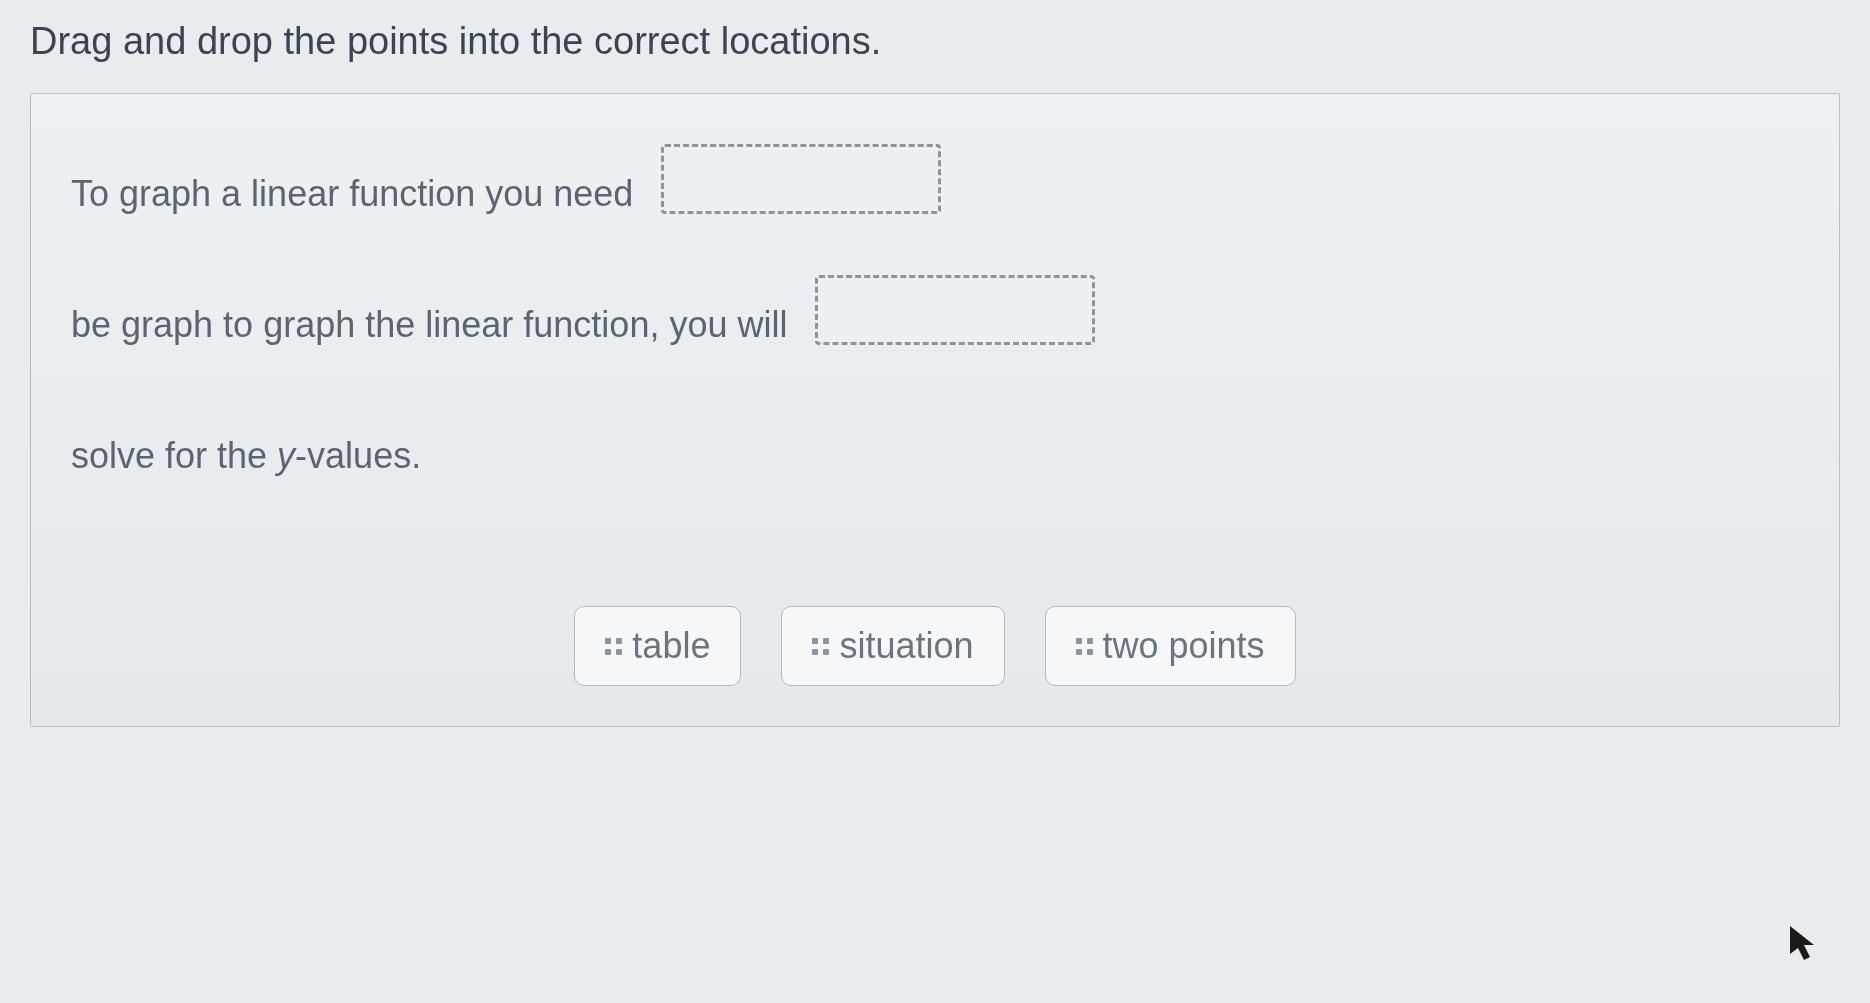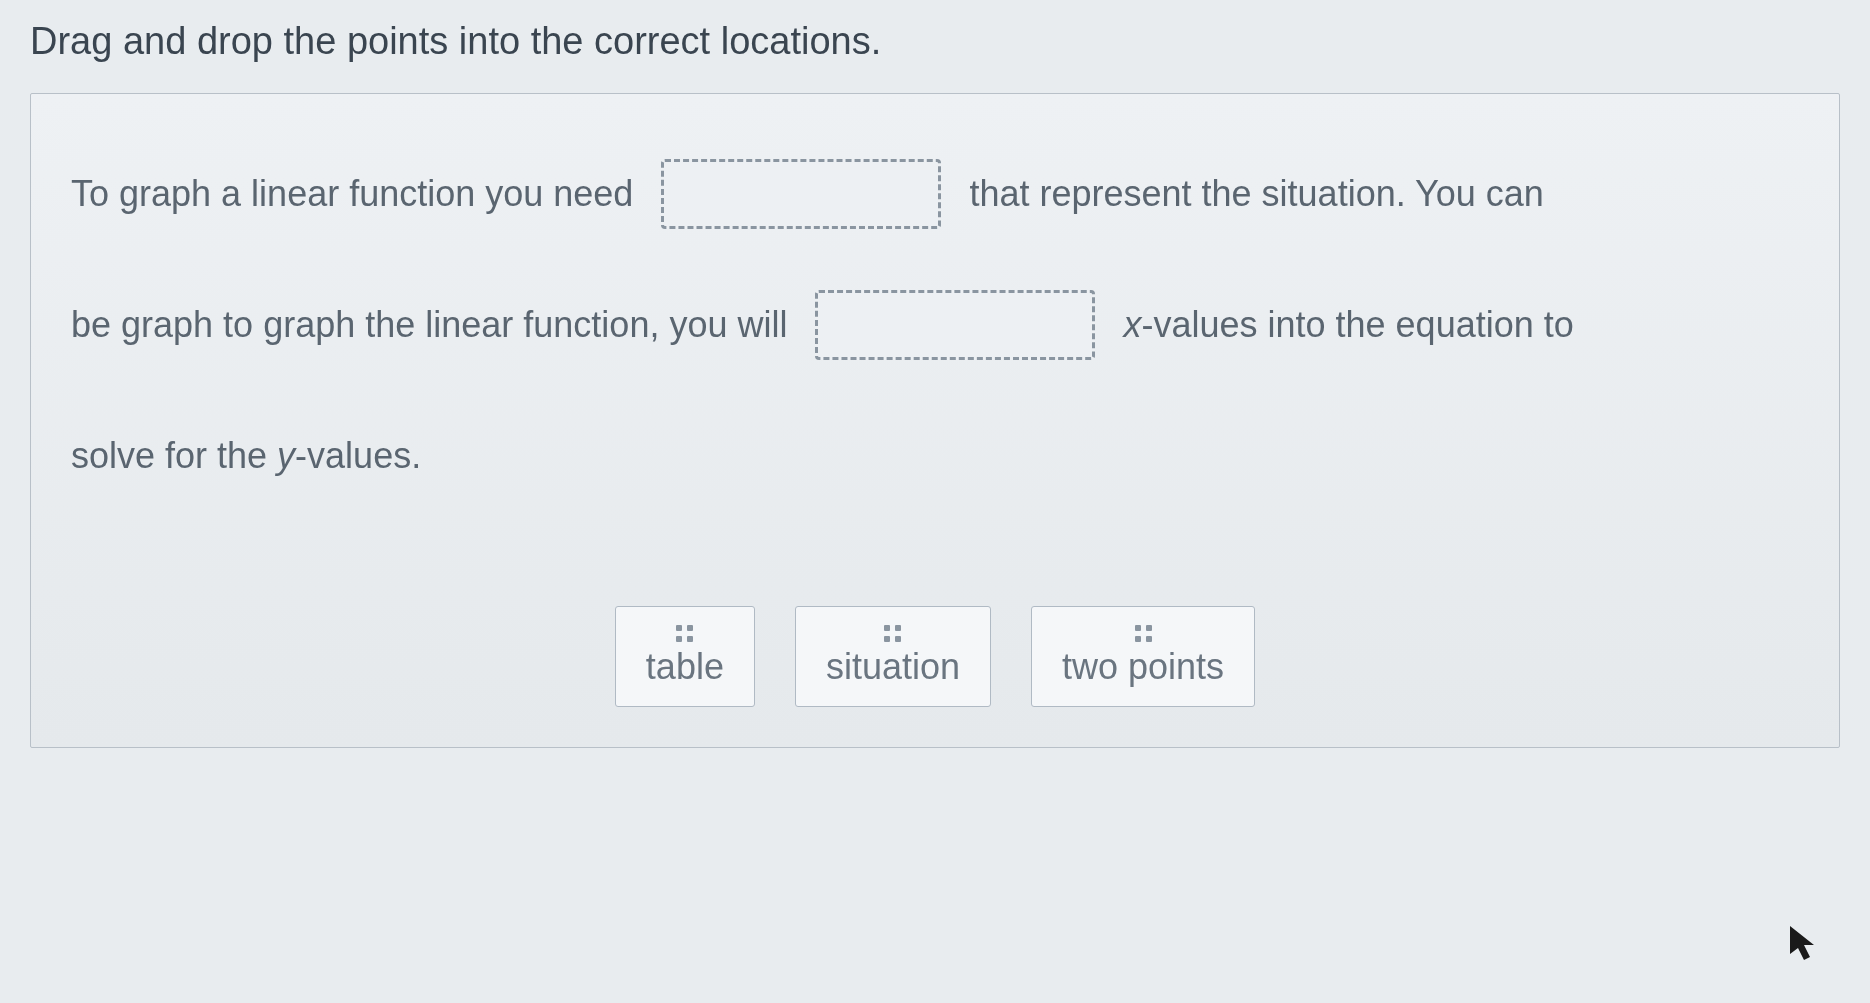--- a/index.html
+++ b/index.html
@@ -28,21 +28,20 @@
     }
     .sentence-area {
       font-size: 36px;
       line-height: 2.8;
       color: #5a6570;
       margin-bottom: 80px;
     }
     .sentence-line {
       display: flex;
       flex-wrap: wrap;
-      align-items: center;
       gap: 20px;
       margin-bottom: 30px;
     }
     .text-segment {
       white-space: nowrap;
     }
     .italic {
       font-style: italic;
     }
     .drop-zone {
@@ -58,30 +57,29 @@
     .word-bank {
       display: flex;
       justify-content: center;
       gap: 40px;
       flex-wrap: wrap;
       padding-top: 20px;
     }
     .draggable-word {
       display: flex;
       align-items: center;
-      gap: 4px;
+      gap: 10px;
       padding: 18px 30px;
       background: #f5f7f9;
       border: 1px solid #b0bac4;
-      border-radius: 3px;
+      border-radius: 10px;
       font-size: 36px;
       color: #6a7580;
       cursor: grab;
       user-select: none;
-      flex-direction: column;
     }
     .drag-handle {
       display: inline-grid;
       grid-template-columns: repeat(2, 6px);
       grid-template-rows: repeat(2, 6px);
       gap: 5px;
     }
     .drag-handle span {
       width: 6px;
       height: 6px;
@@ -101,28 +99,26 @@
 <body>
 
 <div class="instructions">Drag and drop the points into the correct locations.</div>
 
 <div class="content-box">
   <div class="sentence-area">
 
     <div class="sentence-line">
       <span class="text-segment">To graph a linear function you need</span>
       <span class="drop-zone"></span>
-      <span class="text-segment">that represent the situation. You can</span>
     </div>
 
 
     <div class="sentence-line">
       <span class="text-segment">be graph to graph the linear function, you will</span>
       <span class="drop-zone"></span>
-      <span class="text-segment"><span class="italic">x</span><span>-values into the equation to</span></span>
     </div>
 
     <div class="sentence-line">
       <span class="text-segment"><span>solve for the </span><span class="italic">y</span><span>-values.</span></span>
     </div>
 
   </div>
 
   <div class="word-bank">
     <div class="draggable-word">

